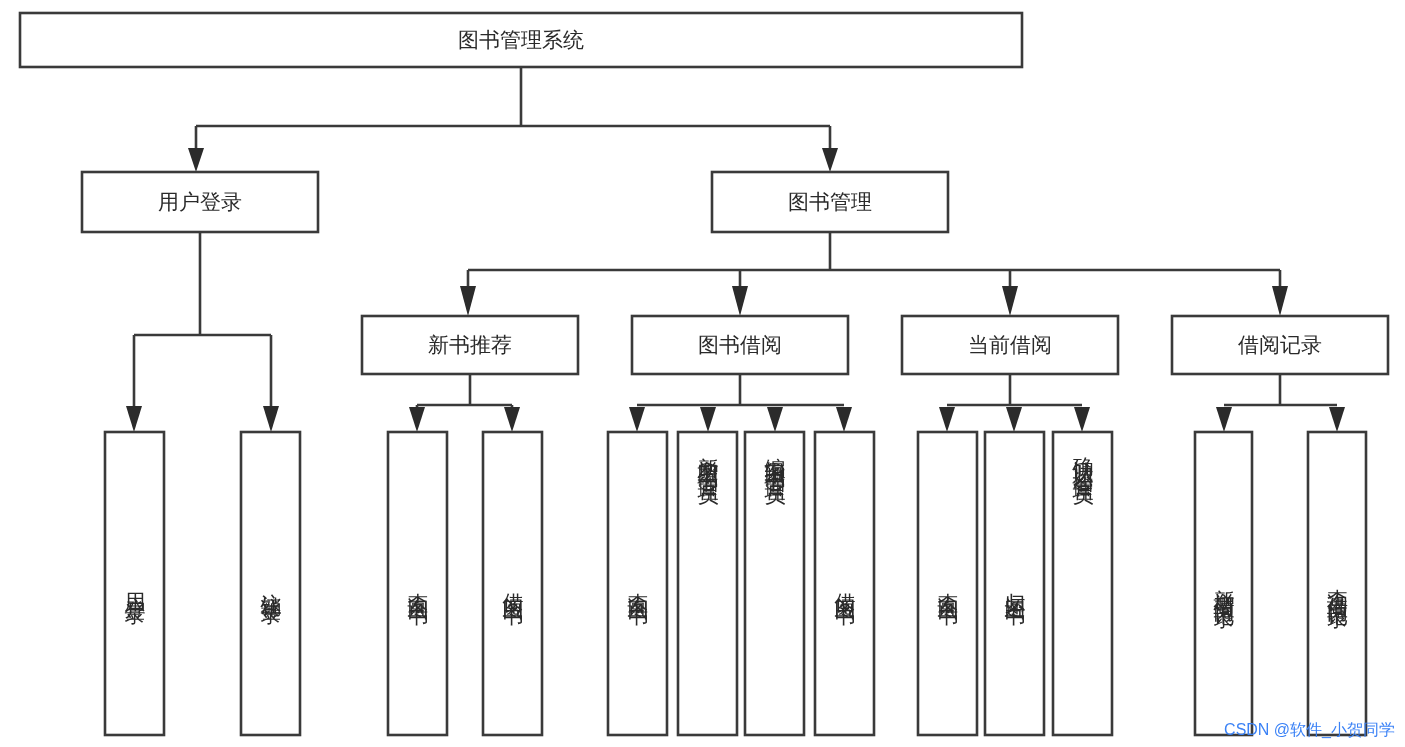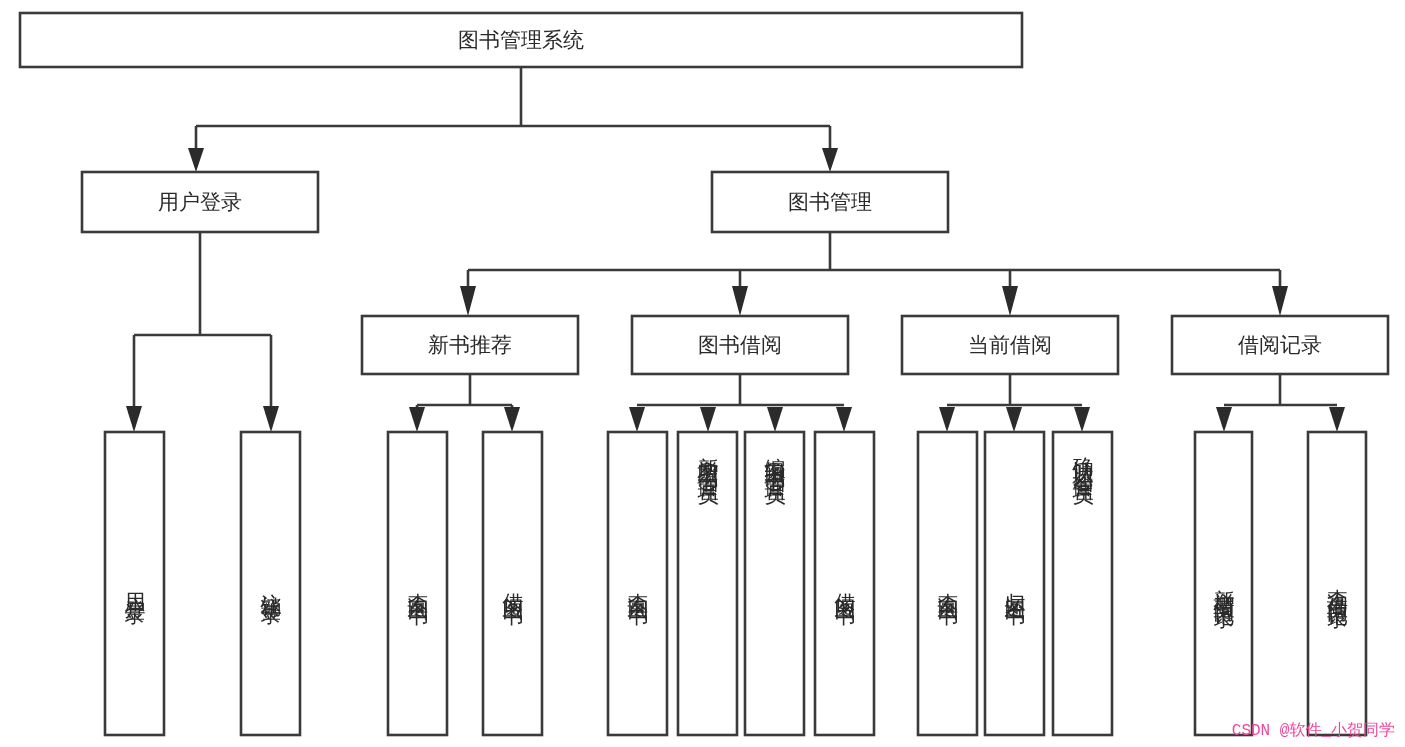--- a/index.html
+++ b/index.html
@@ -38,23 +38,23 @@
     font-family: "DejaVu Sans", "Liberation Sans", sans-serif;
     font-size: 21px;
     fill: #2a2a2a;
     text-anchor: middle;
     dominant-baseline: middle;
   }
   .watermark {
     position: absolute;
     right: 10px;
     bottom: 6px;
-    font-family: Liberation Mono, monospace;
+    font-family: Liberation Sans, sans-serif;
     font-size: 16px;
-    color: #ec4899;
+    color: #3b82f6;
     white-space: nowrap;
     user-select: none;
   }
 </style>
 </head>
 <body>
 
 <svg id="diagram" viewBox="0 0 1405 747" xmlns="http://www.w3.org/2000/svg">
 
   <defs>

